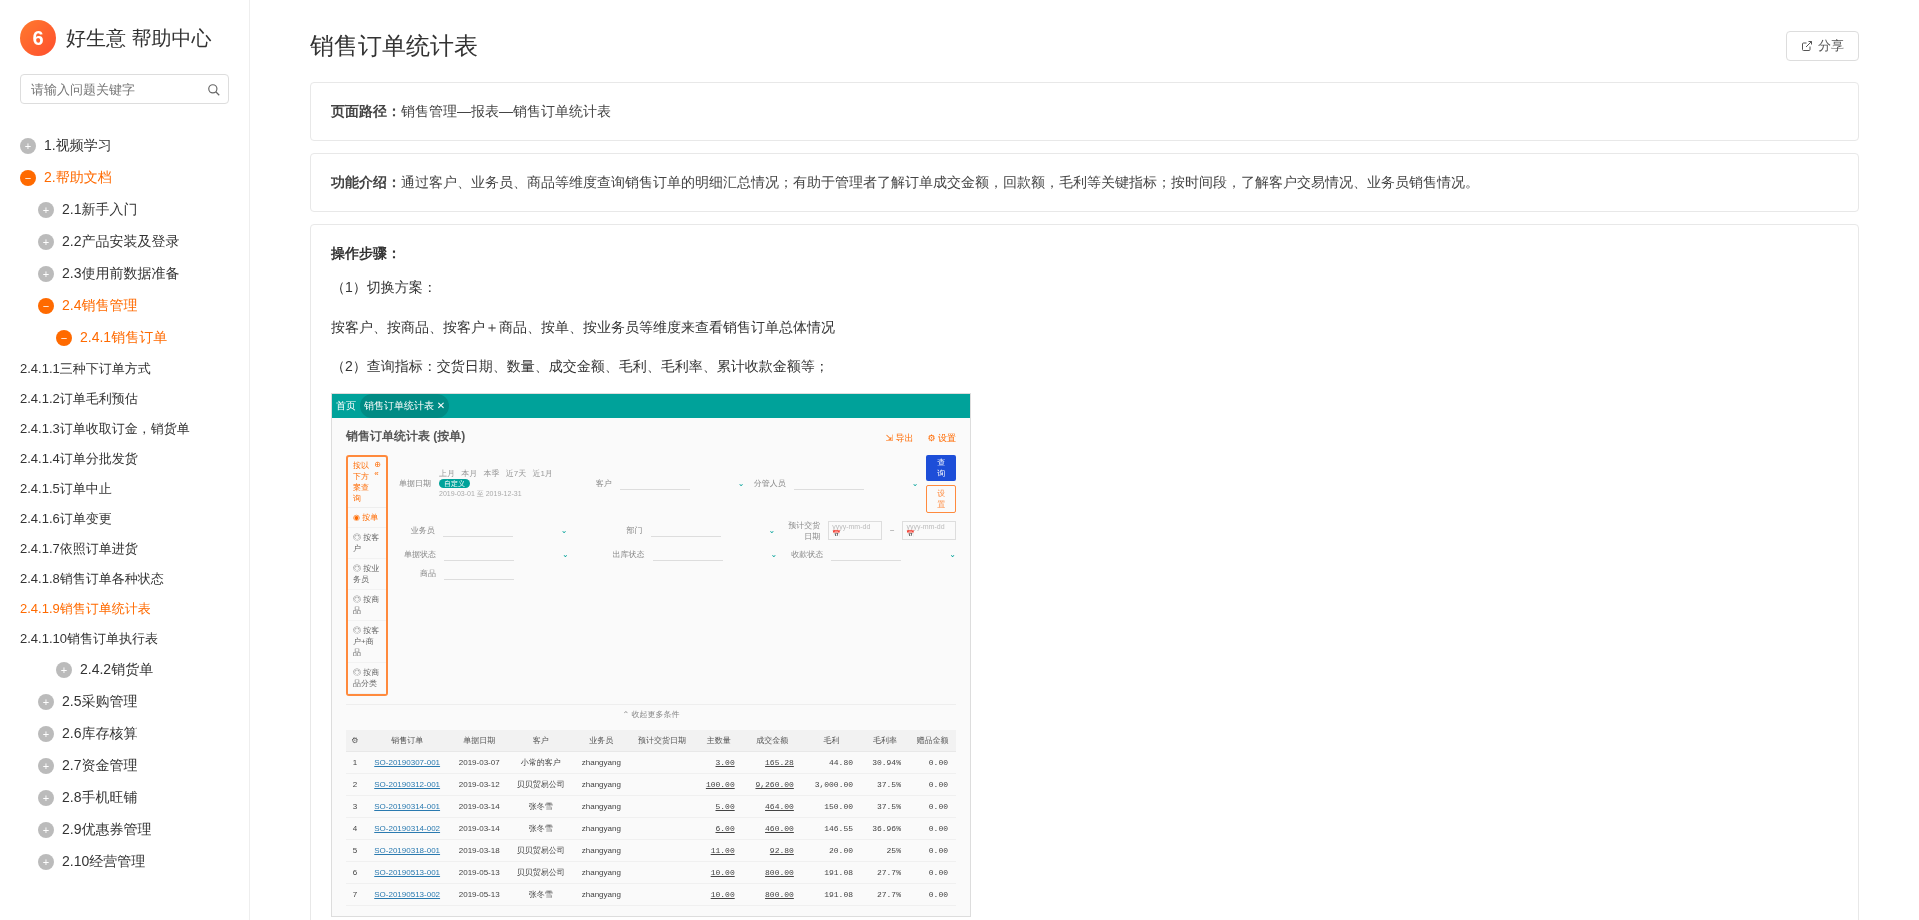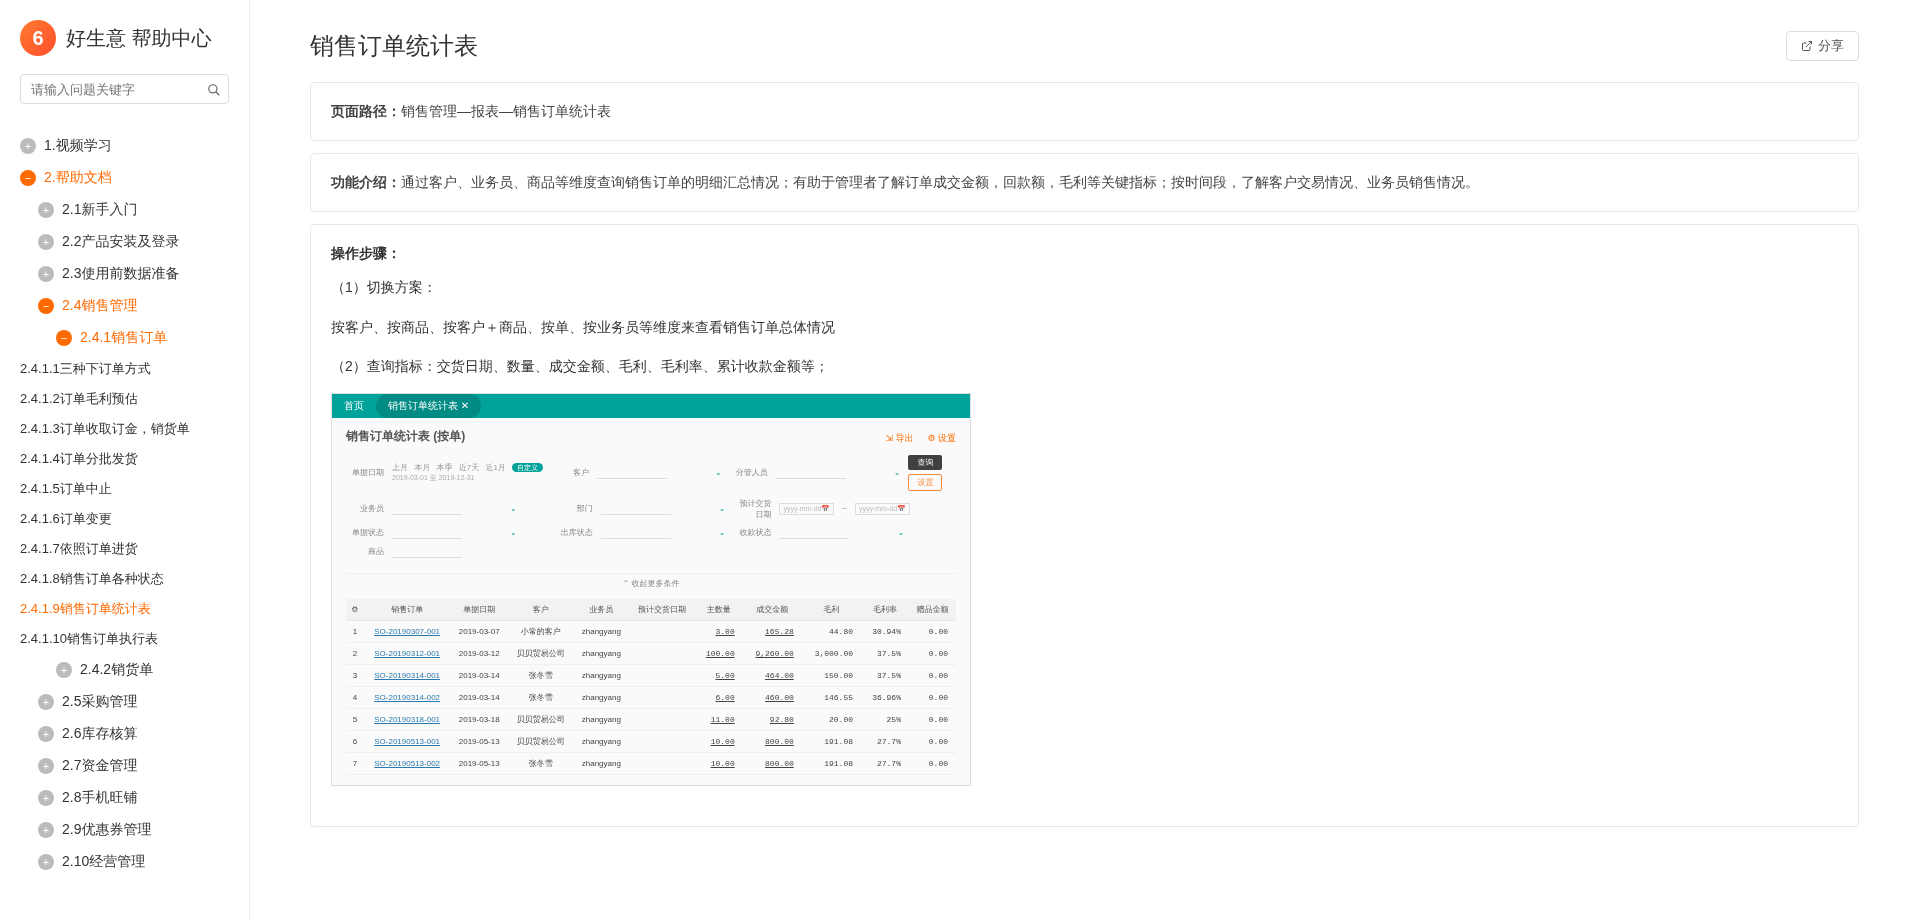--- a/index.html
+++ b/index.html
@@ -28,41 +28,41 @@
 .header-row { display: flex; justify-content: space-between; align-items: center; margin-bottom: 20px; }
 .page-title { font-size: 24px; font-weight: 500; color: #333; }
 .share-btn { border: 1px solid #ddd; border-radius: 4px; padding: 5px 14px; font-size: 13px; color: #555; cursor: pointer; display: flex; align-items: center; gap: 5px; }
 .card { border: 1px solid #e8e8e8; border-radius: 4px; padding: 16px 20px; margin-bottom: 12px; font-size: 14px; line-height: 1.8; color: #444; }
 .card .label { font-weight: 600; }
 .steps-card { border: 1px solid #e8e8e8; border-radius: 4px; padding: 20px; }
 .steps-card .label { font-weight: 600; margin-bottom: 12px; display: block; }
 .steps-card p { margin-bottom: 14px; line-height: 1.8; }
 .screenshot { width: 640px; margin: 10px 0 20px 0; border: 1px solid #ddd; display: block; }
 .ss-tabs { background: #00a29a; display: flex; align-items: center; font-size: 10px; color: #fff; }
-.ss-tab { padding: 5px 12px; }
+.ss-tab { padding: 5px 4px; }
 .ss-tab.active { background: #008b84; border-radius: 12px; }
 .ss-body { background: #fafafa; padding: 10px 14px; }
 .ss-title-row { display: flex; justify-content: space-between; align-items: center; margin-bottom: 10px; }
 .ss-title { font-size: 12px; font-weight: 600; color: #555; }
 .ss-actions span { font-size: 9px; color: #ff6a00; margin-left: 10px; }
 .ss-filter-area { display: flex; gap: 10px; margin-bottom: 8px; }
 .ss-scheme-box { border: 2px solid #ff8a3d; border-radius: 3px; width: 68px; font-size: 8px; }
 .ss-scheme-head { padding: 3px 5px; color: #ff6a00; border-bottom: 1px solid #eee; display: flex; justify-content: space-between; }
 .ss-scheme-item { padding: 4px 5px; border-bottom: 1px solid #f2f2f2; color: #666; }
 .ss-scheme-item.sel { color: #ff6a00; }
 .ss-filters { flex: 1; font-size: 8px; color: #888; }
 .ss-filter-row { display: flex; align-items: center; margin-bottom: 7px; gap: 8px; }
 .ss-filter-row .fl { width: 38px; text-align: right; color: #888; }
 .ss-filter-row .fi { border-bottom: 1px solid #ddd; min-width: 70px; height: 12px; display: inline-block; }
 .ss-filter-row .arrow { color: #00a29a; margin-left: 40px; font-size: 8px; }
 .ss-date-link { color: #999; margin-right: 4px; }
 .ss-date-active { background: #00a29a; color: #fff; border-radius: 7px; padding: 1px 5px; font-size: 7px; }
 .ss-btn-col { display: flex; flex-direction: column; gap: 4px; }
 .ss-btn { font-size: 8px; padding: 2px 8px; border-radius: 2px; text-align: center; }
-.ss-btn.primary { background: #404040; color: #fff; }
+.ss-btn.primary { background: #1d4ed8; color: #fff; }
 .ss-btn.secondary { border: 1px solid #ff8a3d; color: #ff8a3d; }
 .ss-date-box { border: 1px solid #ddd; padding: 1px 3px; font-size: 7px; color: #bbb; }
 .ss-date-box .d-end { color: #ff6a00; font-size: 7px; }
 .ss-collapse { text-align: center; font-size: 8px; color: #888; padding: 4px; border-top: 1px solid #eee; }
 .ss-table { width: 100%; border-collapse: collapse; font-size: 8px; margin-top: 6px; }
 .ss-table th { background: #f2f2f2; padding: 5px 4px; font-weight: normal; color: #555; text-align: center; border-bottom: 1px solid #e8e8e8; }
 .ss-table td { padding: 5px 4px; text-align: center; border-bottom: 1px solid #f0f0f0; color: #444; }
 .ss-table td.link { color: #2a7ab0; text-decoration: underline; }
 .ss-table td.num { text-align: right; padding-right: 8px; font-family: Liberation Mono, monospace; }
 .ss-table td.ul { text-decoration: underline; }
@@ -189,20 +189,32 @@
         </div>
         <div class="ss-body">
           <div class="ss-title-row">
             <span class="ss-title">销售订单统计表 (按单)</span>
             <span class="ss-actions">
               <span>⇲ 导出</span>
               <span>⚙ 设置</span>
             </span>
           </div>
           <div class="ss-filter-area">
+            <div class="ss-scheme-box">
+              <div class="ss-scheme-head">
+                  <span>按以下方案查询</span>
+                  <span style="color:#ff6a00">⊕ «</span>
+                </div>
+              <div class="ss-scheme-item sel">◉ <span>按单</span></div>
+              <div class="ss-scheme-item">◎ <span>按客户</span></div>
+              <div class="ss-scheme-item">◎ <span>按业务员</span></div>
+              <div class="ss-scheme-item">◎ <span>按商品</span></div>
+              <div class="ss-scheme-item">◎ <span>按客户+商品</span></div>
+              <div class="ss-scheme-item">◎ <span>按商品分类</span></div>
+            </div>
             <div class="ss-filters">
               <div class="ss-filter-row">
                 <span class="fl">单据日期</span>
                 <span>
                   <span class="ss-date-link">上月</span>
                   <span class="ss-date-link">本月</span>
                   <span class="ss-date-link">本季</span>
                   <span class="ss-date-link">近7天</span>
                   <span class="ss-date-link">近1月</span>
                   <span class="ss-date-active">自定义</span>

